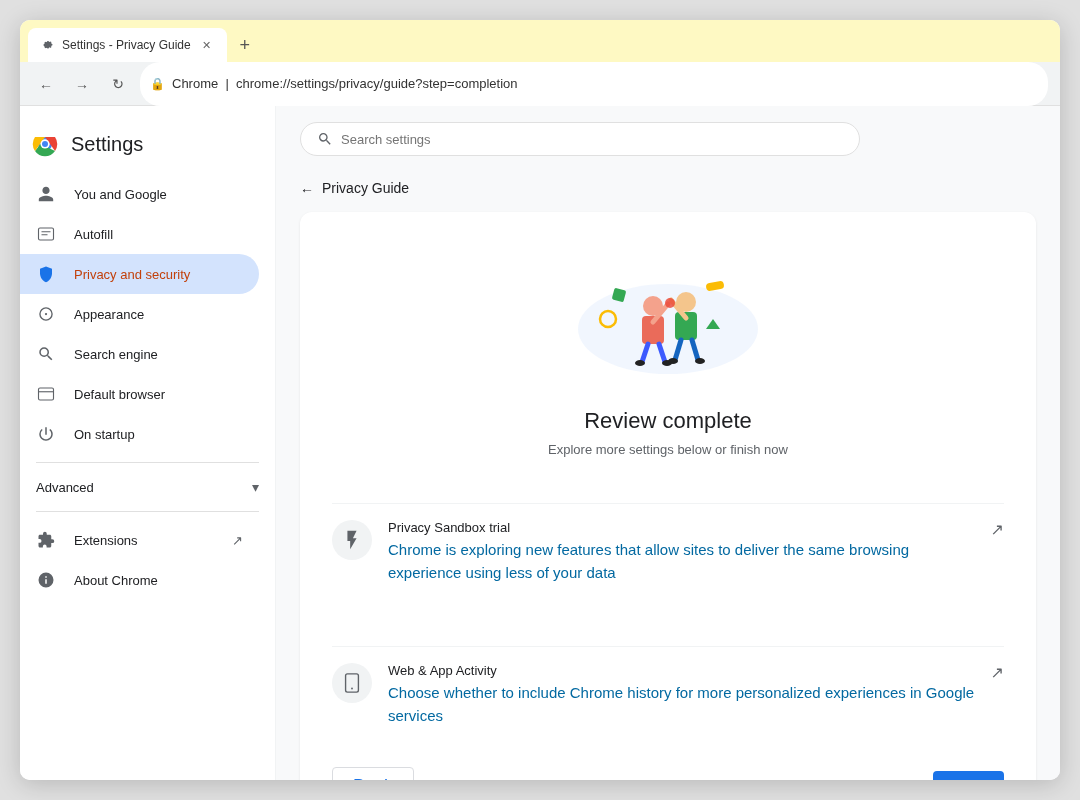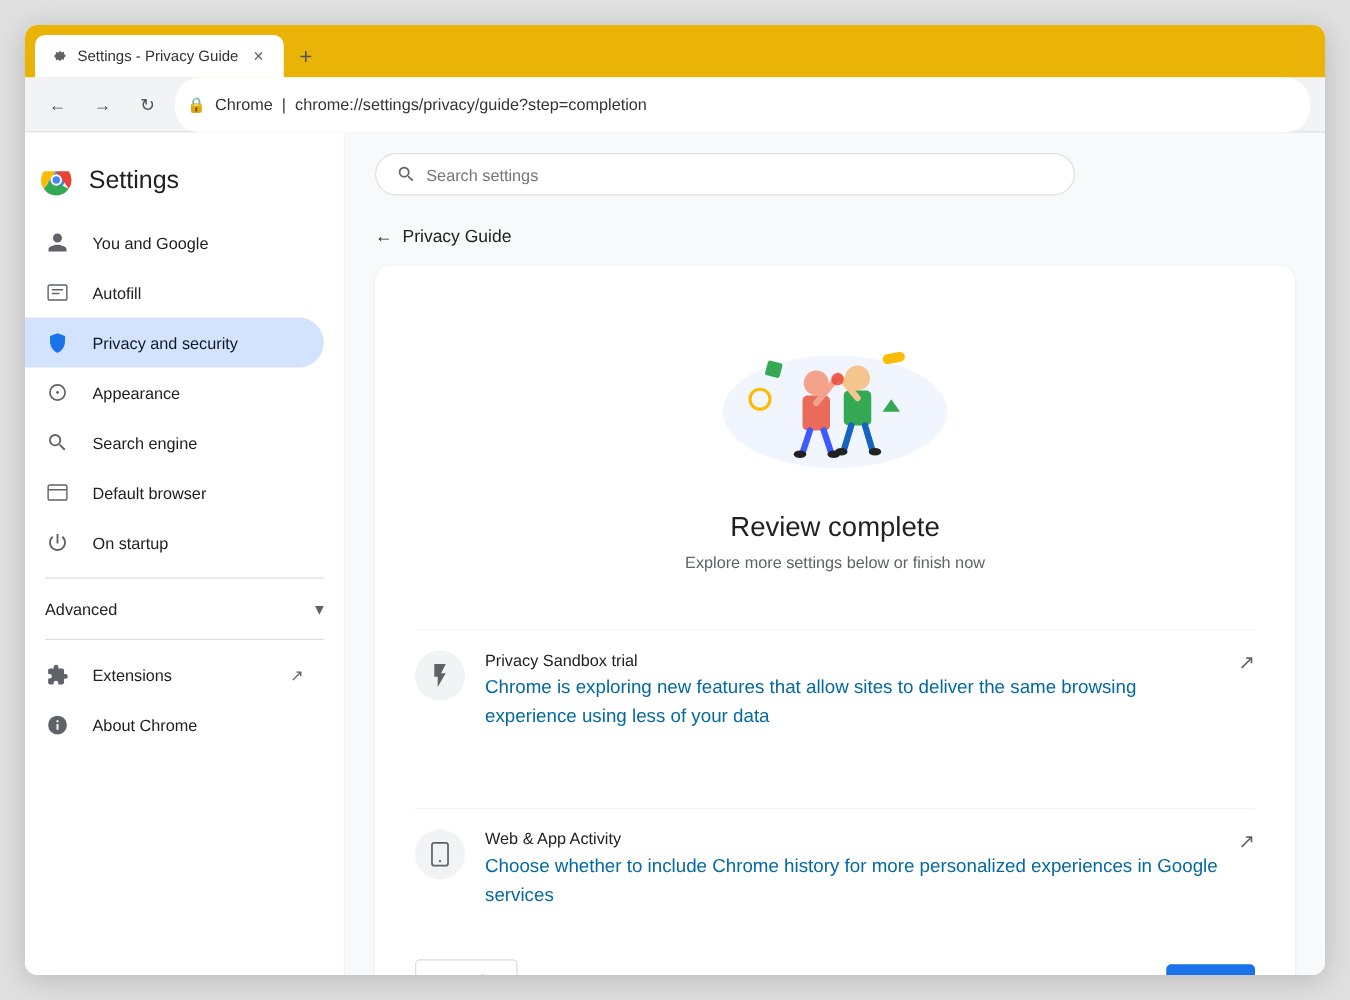--- a/index.html
+++ b/index.html
@@ -16,21 +16,21 @@
       height: 760px;
       background: #fff;
       border-radius: 10px;
       box-shadow: 0 4px 24px rgba(0,0,0,0.18);
       overflow: hidden;
       display: flex;
       flex-direction: column;
     }
     
     .tab-bar {
-      background: #eab308;
+      background: #fef9c3;
       display: flex;
       align-items: flex-end;
       padding: 8px 8px 0 8px;
       gap: 0;
       height: 42px;
     }
     .tab {
       background: #fff;
       border-radius: 8px 8px 0 0;
       display: flex;
@@ -138,21 +138,21 @@
       gap: 18px;
       padding: 10px 16px;
       cursor: pointer;
       border-radius: 0 24px 24px 0;
       margin-right: 16px;
       font-size: 13px;
       color: #202124;
     }
     .sidebar-item.active {
       background: #d3e3fd;
-      color: #0f172a;
+      color: #c2410c;
       font-weight: 500;
     }
     .sidebar-item.active .nav-icon { color: #1a73e8; }
     .nav-icon {
       width: 20px; height: 20px;
       display: flex; align-items: center; justify-content: center;
       font-size: 16px; color: #5f6368;
       flex-shrink: 0;
     }
     .sidebar-divider {

